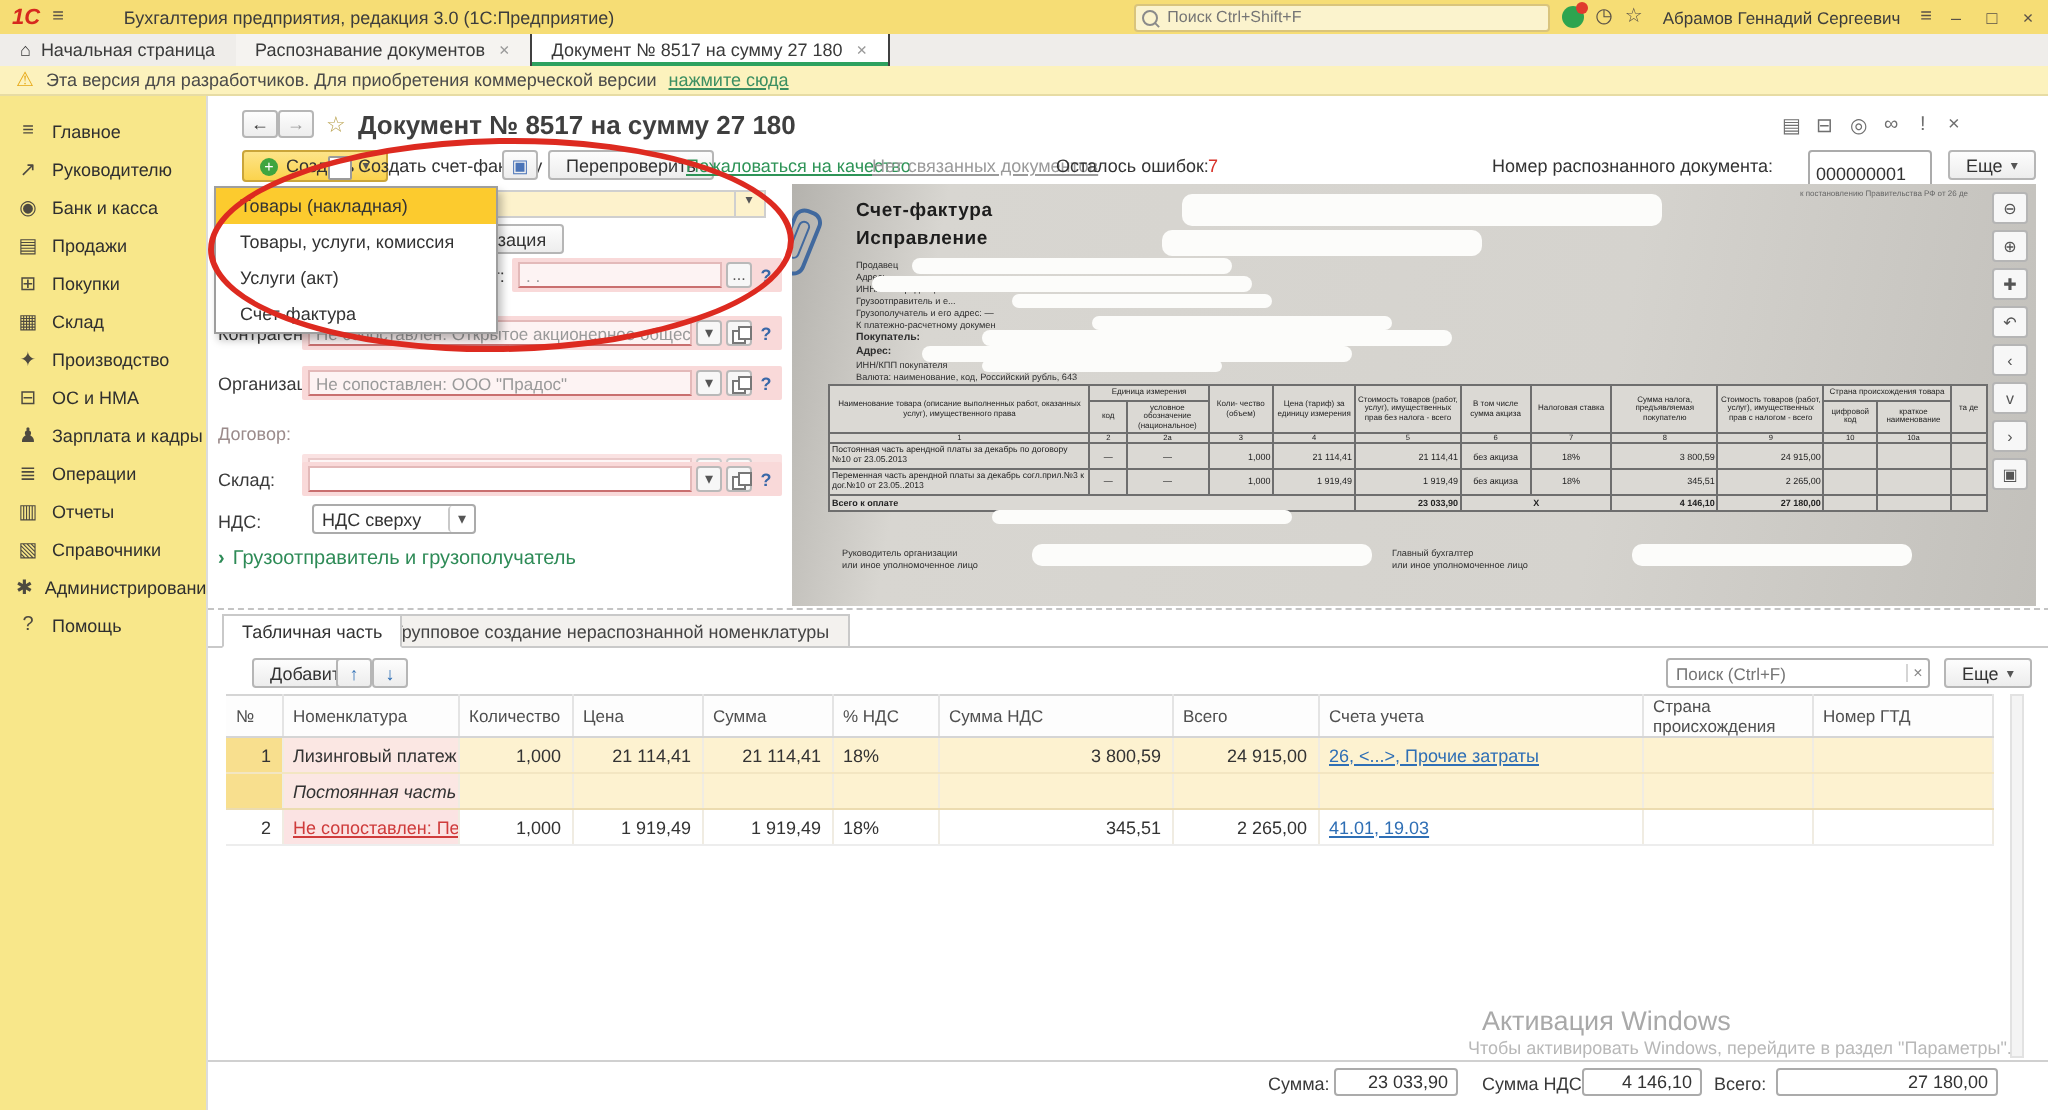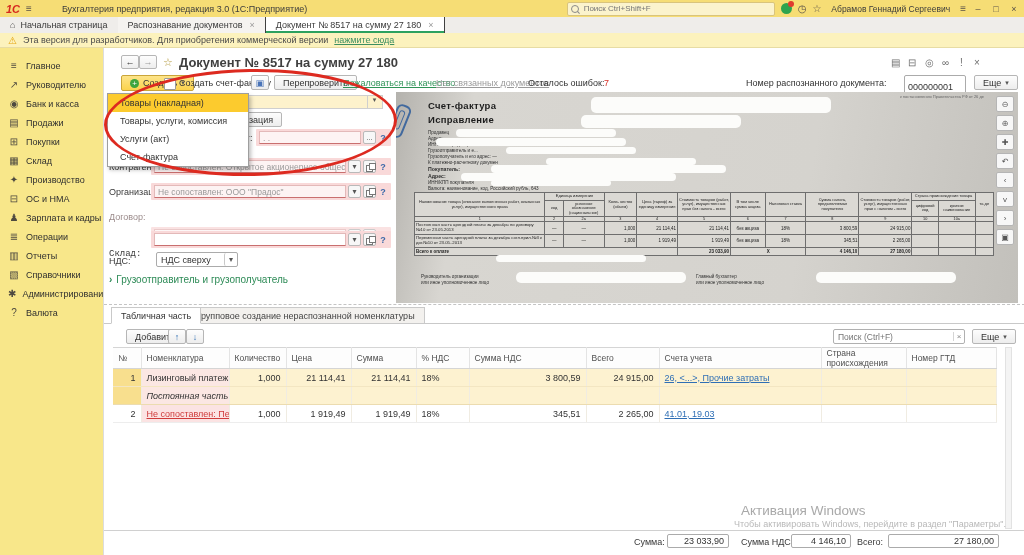--- a/index.html
+++ b/index.html
@@ -210,21 +210,21 @@
     <div class="sb-item">
         <span class="ic">▧</span>
         <span>Справочники</span>
       </div>
     <div class="sb-item">
         <span class="ic">✱</span>
         <span>Администрирование</span>
       </div>
     <div class="sb-item">
         <span class="ic">?</span>
-        <span>Валюта</span>
+        <span>Помощь</span>
       </div>
   </div>
 
   <div id="main">
 
     <div id="navrow">
       <span class="btn navbtn" style="left:17px;top:7px;justify-content:center;">←</span>
       <span class="btn navbtn" style="left:35px;top:7px;justify-content:center;color:#9a9a9a;">→</span>
       <span class="abs" style="left:59px;top:8px;font-size:11px;color:#b9a14c;">☆</span>
       <span id="doc-title">Документ № 8517 на сумму 27 180</span>
@@ -291,21 +291,21 @@
     <span class="flabel" style="top:164px;color:#9b8b8b;">Договор:</span>
     <div class="fband" style="left:47px;top:160px;width:240px;opacity:.75;margin-top:19px;">
       <span class="fld">Не сопоставлен:</span>
       <span class="sqbtn">▾</span>
       <span class="sqbtn">
           <span class="lnksq"></span>
         </span>
       <span class="qmark">?</span>
     </div>
 
-    <span class="flabel" style="top:201px;font-family:Liberation Mono, monospace;">Склад:</span>
+    <span class="flabel" style="top:187px;">Склад:</span>
     <div class="fband" style="left:47px;top:183px;width:240px;">
       <span class="fld" style="background:#fff;color:#333;"></span>
       <span class="sqbtn">▾</span>
       <span class="sqbtn">
           <span class="lnksq"></span>
         </span>
       <span class="qmark">?</span>
     </div>
 
     <span class="flabel" style="top:208px;">НДС:</span>

